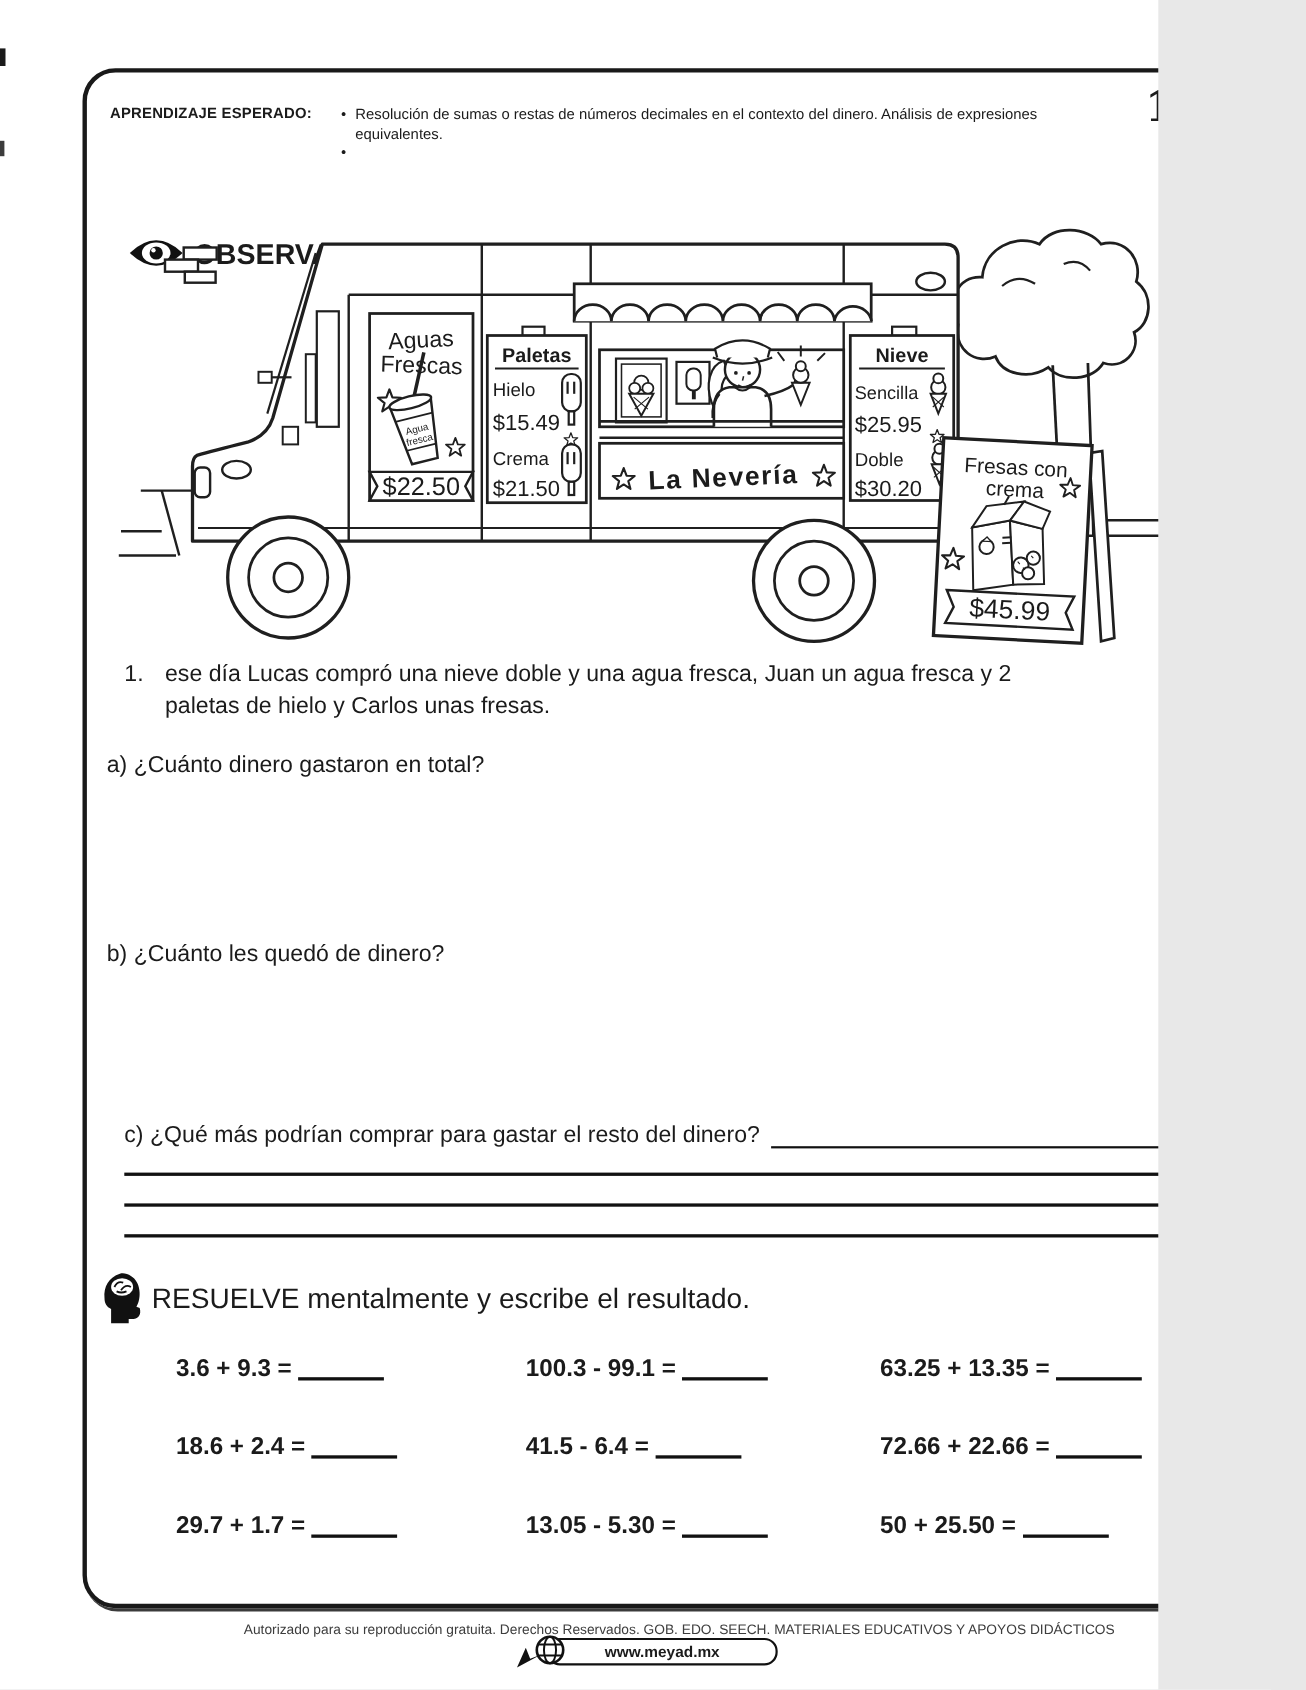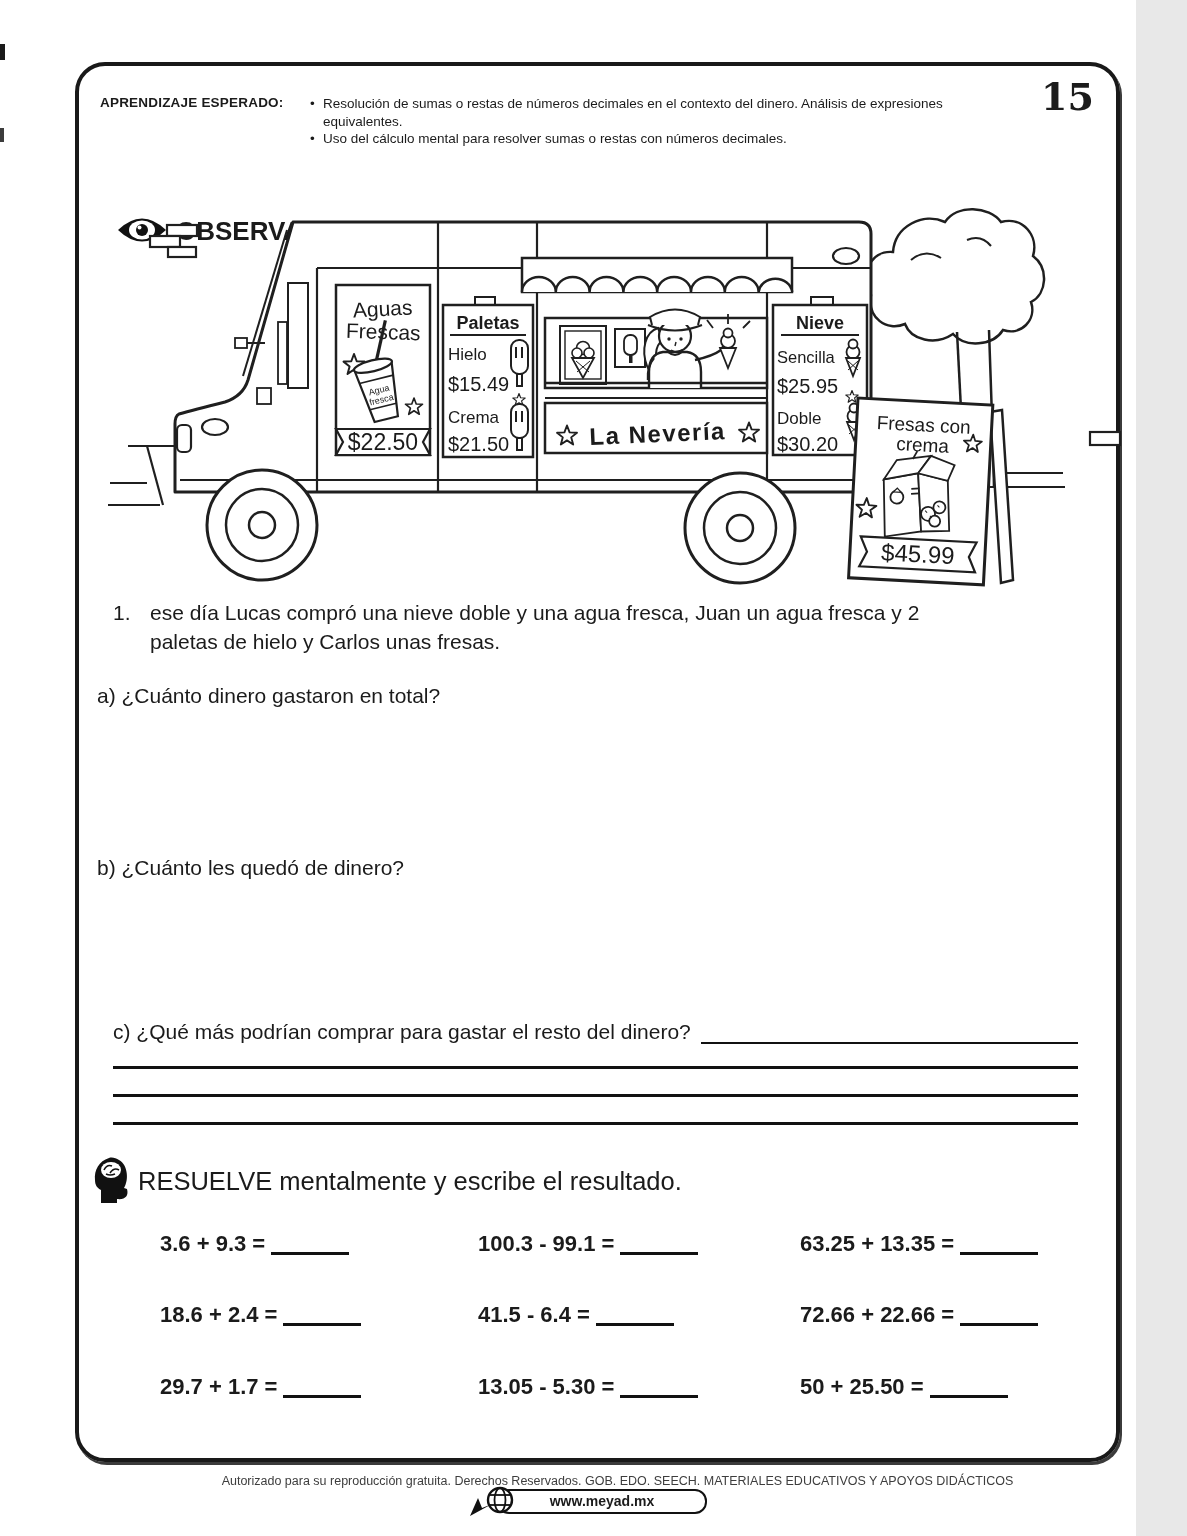--- a/index.html
+++ b/index.html
@@ -1,16 +1,16 @@
 <!DOCTYPE html>
 <html><head>
 <meta charset="utf-8">
 <style>
   html,body{margin:0;padding:0;background:#e8e8e8;}
-  .page{position:relative;width:1136px;height:1536px;background:#ffffff;
+  .page{position:relative;width:1053px;height:1536px;background:#ffffff;
         font-family:"Liberation Sans",sans-serif;color:#1b1b1b;overflow:hidden;}
   .abs{position:absolute;}
   .page-border{left:75px;top:62px;width:1037px;height:1392px;border:4px solid #191919;
                border-radius:30px;box-shadow:2px 3px 0 rgba(25,25,25,.85);}
   
   .hdr-label{left:100px;top:95px;width:210px;font-size:13.5px;font-weight:bold;letter-spacing:.2px;}
   .hdr-bullets{left:310px;top:95px;width:645px;font-size:13.5px;line-height:17.5px;}
   .hdr-bullet{display:flex;}
   .hdr-bullet .glyph{width:13px;flex:0 0 13px;}
   .page-num{left:1030px;top:74px;width:75px;text-align:center;
@@ -47,21 +47,20 @@
   <div class="abs scan-mark" style="left:0;top:128px;width:4px;height:14px;opacity:.85;"></div>
 
   <div class="abs hdr-label">APRENDIZAJE ESPERADO:</div>
   <div class="abs hdr-bullets">
     <div class="hdr-bullet">
       <span class="glyph">•</span>
       <span>Resolución de sumas o restas de números decimales en el contexto del dinero. Análisis de expresiones equivalentes.</span>
     </div>
     <div class="hdr-bullet">
       <span class="glyph">•</span>
-      <span>Uso del cálculo mental para resolver sumas o restas con números decimales.</span>
     </div>
   </div>
   <div class="abs page-num">15</div>
 
   <div class="abs observa-row">
     <svg width="52" height="34" viewBox="0 0 52 34">
       <path d="M2,17 Q26,-6 50,17 Q26,40 2,17 Z" fill="#111"></path>
       <ellipse cx="26" cy="17" rx="13" ry="9.5" fill="#fff"></ellipse>
       <circle cx="26" cy="17" r="6" fill="#111"></circle>
       <circle cx="23.5" cy="14.5" r="2" fill="#fff"></circle>

